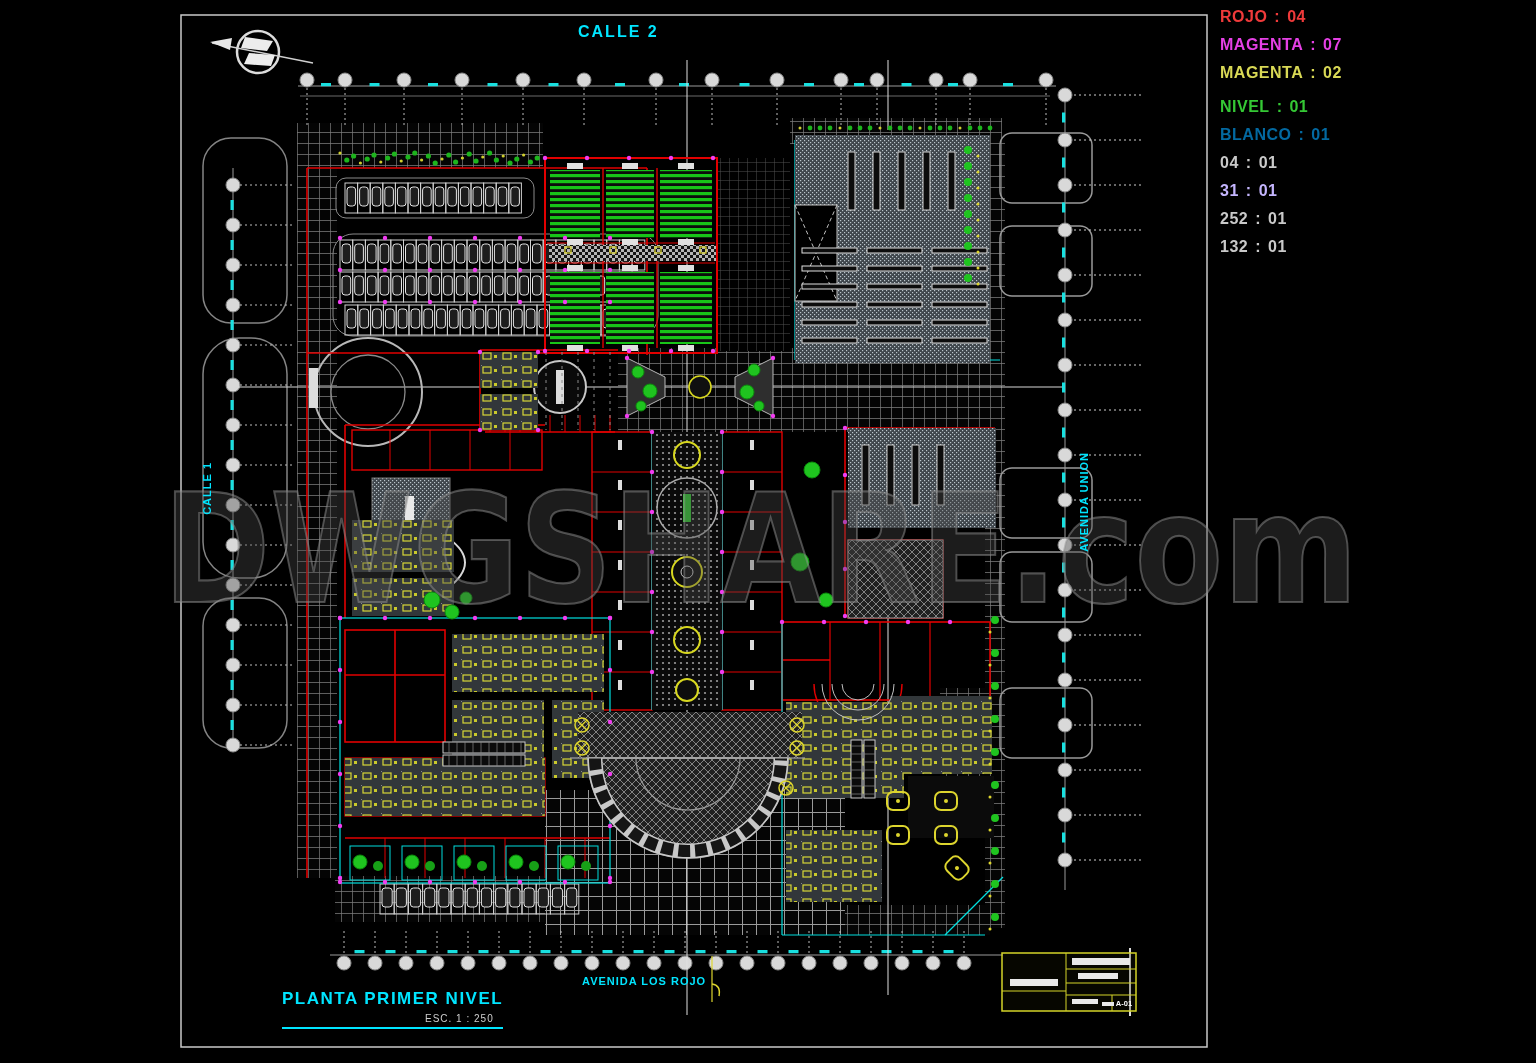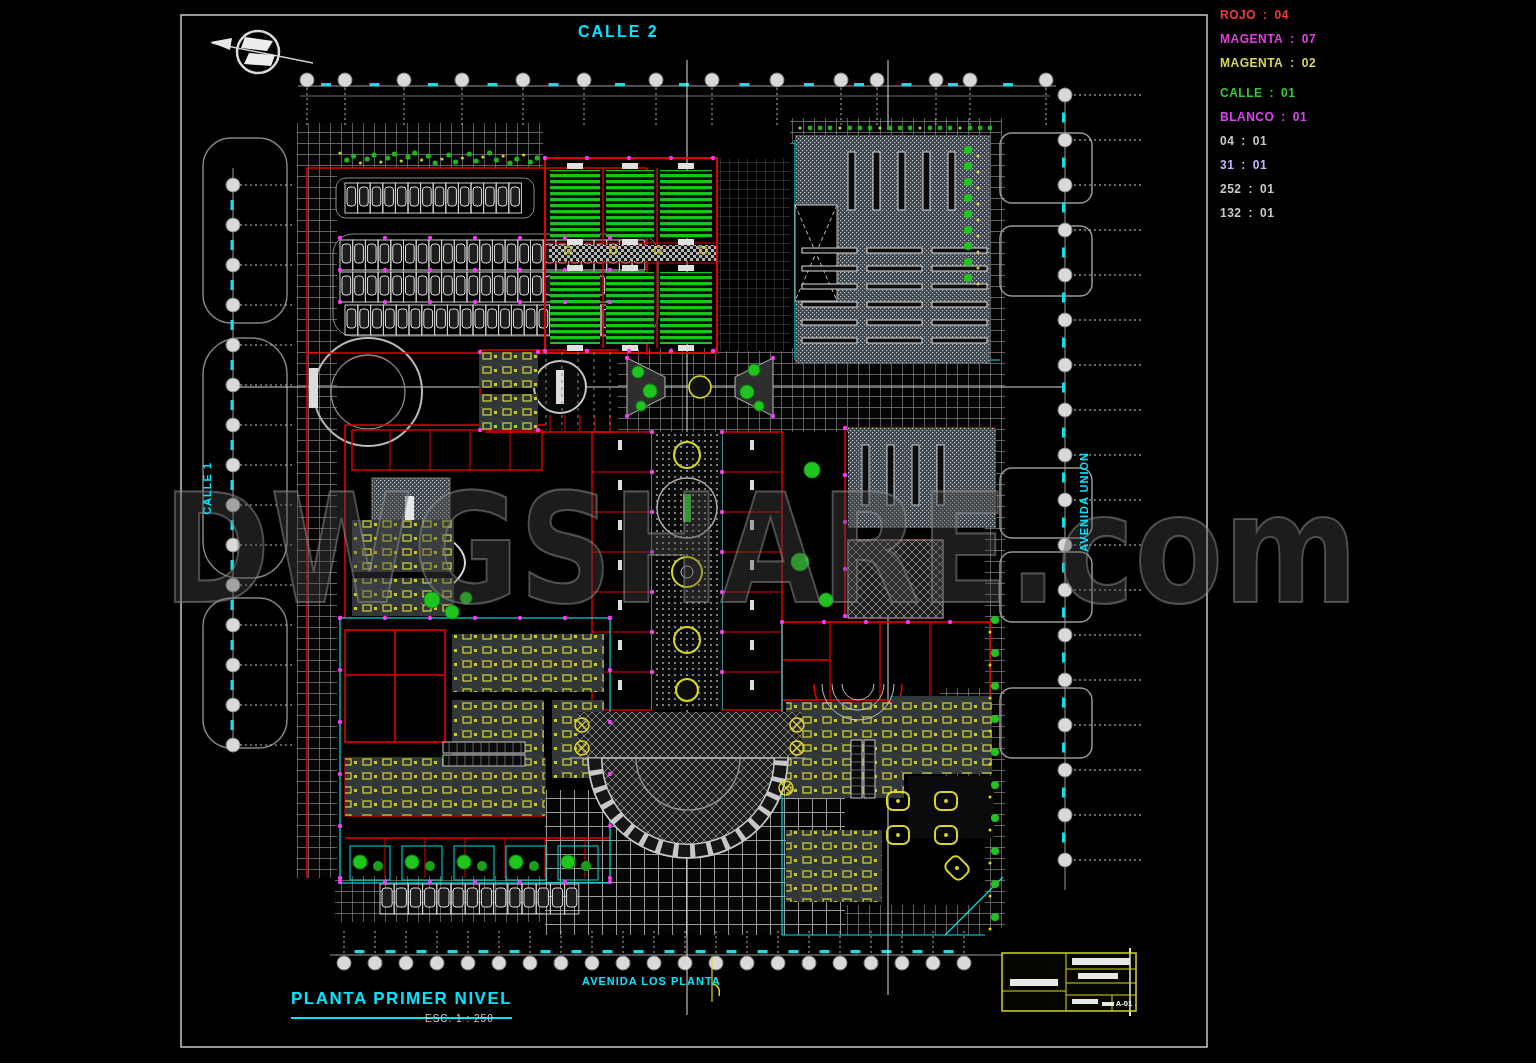--- a/index.html
+++ b/index.html
@@ -5,25 +5,25 @@
   html,body{margin:0;padding:0;background:#000;}
   body{width:1536px;height:1063px;position:relative;overflow:hidden;
        font-family:"Liberation Sans",sans-serif;}
   #plan{position:absolute;left:0;top:0;}
   .hud{position:absolute;color:#00e5ff;font-weight:bold;letter-spacing:1px;}
   .vlabel{writing-mode:vertical-rl;transform:rotate(180deg);}
   #street-top{left:578px;top:23px;font-size:16px;letter-spacing:2px;}
   #street-left{left:201px;top:462px;font-size:11px;letter-spacing:1px;}
   #street-right{left:1078px;top:452px;font-size:11px;letter-spacing:1px;}
   #street-bottom{left:582px;top:975px;font-size:11px;letter-spacing:1px;}
-  #title-main{left:291px;top:989px;font-size:17px;letter-spacing:1.5px;
-      border-bottom:2px solid #00e5ff;padding-bottom:8px;}
+  #title-main{left:282px;top:989px;font-size:17px;letter-spacing:1.5px;
+      border-bottom:2px solid #00e5ff;padding-bottom:18px;}
   #title-scale{left:425px;top:1013px;font-size:10px;color:#cfcfcf;font-weight:normal;
       letter-spacing:1px;position:absolute;}
-  #legend{position:absolute;left:1220px;top:8px;width:200px;font-size:12px;font-weight:bold;
+  #legend{position:absolute;left:1220px;top:8px;width:200px;font-size:16px;font-weight:bold;
       letter-spacing:.5px;}
   .leg-row{margin-bottom:10px;white-space:pre;}
   .leg-gap{margin-top:16px;}
   .leg-sep{padding:0 7px;}
 </style>
 </head>
 <body>
 
 <svg id="plan" width="1536" height="1063" viewBox="0 0 1536 1063">
   <defs>
@@ -1042,26 +1042,26 @@
     <rect x="76" y="20" width="40" height="6" fill="#e8e8e8"></rect>
     <rect x="70" y="46" width="26" height="5" fill="#e8e8e8"></rect>
     <rect x="100" y="49" width="12" height="4" fill="#e8e8e8"></rect>
     <text x="122" y="53" font-family="Liberation Sans" font-size="7.5" font-weight="bold" fill="#ffffff" text-anchor="middle">A-01</text>
   </g>
 </svg>
 
 <div class="hud" id="street-top">CALLE 2</div>
 <div class="hud vlabel" id="street-left">CALLE 1</div>
 <div class="hud vlabel" id="street-right">AVENIDA UNION</div>
-<div class="hud" id="street-bottom">AVENIDA LOS PLANTA</div>
+<div class="hud" id="street-bottom">AVENIDA LOS ROJO</div>
 <div class="hud" id="title-main">PLANTA PRIMER NIVEL</div>
 <div id="title-scale">ESC. 1 : 250</div>
 <div id="legend">
     <div class="leg-row" style="color: rgb(240, 58, 58);"><span>ROJO</span><span class="leg-sep">:</span><span>04</span></div>
     <div class="leg-row" style="color: rgb(229, 64, 229);"><span>MAGENTA</span><span class="leg-sep">:</span><span>07</span></div>
     <div class="leg-row" style="color: rgb(216, 216, 85);"><span>MAGENTA</span><span class="leg-sep">:</span><span>02</span></div>
-    <div class="leg-row leg-gap" style="color: rgb(53, 200, 53);"><span>CALLE</span><span class="leg-sep">:</span><span>01</span></div>
-    <div class="leg-row" style="color: #d946ef;"><span>BLANCO</span><span class="leg-sep">:</span><span>01</span></div>
+    <div class="leg-row leg-gap" style="color: rgb(53, 200, 53);"><span>NIVEL</span><span class="leg-sep">:</span><span>01</span></div>
+    <div class="leg-row" style="color: #0369a1;"><span>BLANCO</span><span class="leg-sep">:</span><span>01</span></div>
     <div class="leg-row" style="color: rgb(201, 201, 201);"><span>04</span><span class="leg-sep">:</span><span>01</span></div>
     <div class="leg-row" style="color: #c4b5fd;"><span>31</span><span class="leg-sep">:</span><span>01</span></div>
     <div class="leg-row" style="color: rgb(201, 201, 201);"><span>252</span><span class="leg-sep">:</span><span>01</span></div>
     <div class="leg-row" style="color: rgb(201, 201, 201);"><span>132</span><span class="leg-sep">:</span><span>01</span></div>
   </div>
 
 </body></html>

